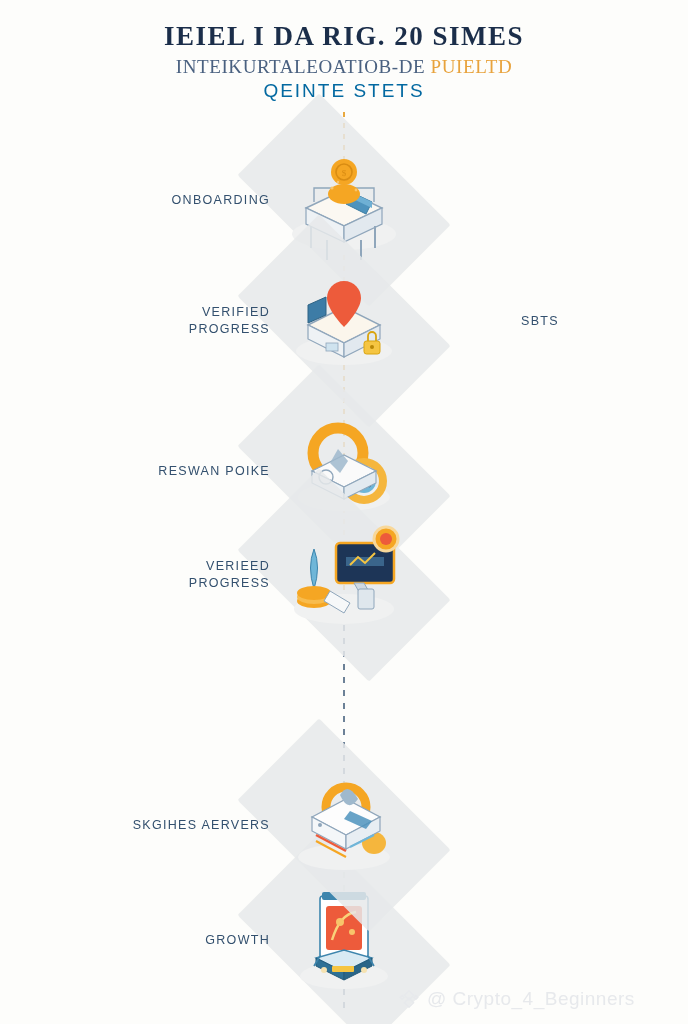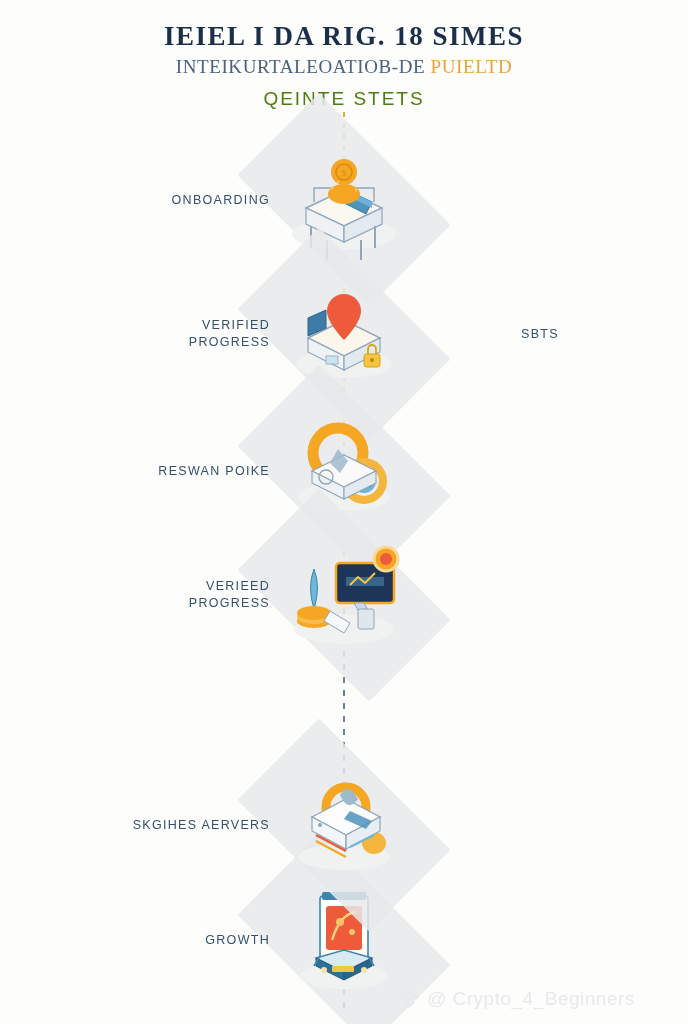--- a/index.html
+++ b/index.html
@@ -29,22 +29,22 @@
     letter-spacing:.6px;
     color:#4a6180;
     margin-top:6px;
     filter:blur(.3px);
   }
   .subtitle .accent{color:#e8a33d;}
   .subtitle2{
     font-family:"Liberation Sans", sans-serif;
     font-size:19px;
     letter-spacing:2px;
-    color:#4d7c0f;
-    margin-top:10px;
+    color:#0369a1;
+    margin-top:2px;
     filter:blur(.3px);
   }
 
   
   .spine{position:absolute;left:344px;top:112px;width:2px;height:900px;transform:translateX(-1px);}
   .spine-seg{position:absolute;left:0;width:2px;}
   .spine-gold{
     top:0;height:500px;
     background-image:linear-gradient(to bottom,#e9a93f 0 5px, transparent 5px 11px);
     background-size:2px 11px;
@@ -87,21 +87,21 @@
   }
   .wm-logo{width:22px;height:22px;flex:0 0 22px;}
   .wm-text{white-space:nowrap;}
 </style>
 </head>
 <body>
 
 <div class="page">
 
   <div class="header">
-    <div class="title">IEIEL I DA RIG. 18 SIMES</div>
+    <div class="title">IEIEL I DA RIG. 20 SIMES</div>
     <div class="subtitle">
       <span>INTEIKURTALEOATIOB-DE</span>
       <span class="accent">PUIELTD</span>
     </div>
     <div class="subtitle2">QEINTE STETS</div>
   </div>
 
   <div class="spine">
     <div class="spine-seg spine-gold"></div>
     <div class="spine-seg spine-blue"></div>
@@ -127,21 +127,21 @@
         <circle cx="90" cy="42" r="8" fill="none" stroke="#d98c13" stroke-width="1.6"></circle>
         <text x="90" y="46" font-size="9" fill="#d98c13" text-anchor="middle" font-family="Liberation Serif, serif">$</text>
         <circle cx="78" cy="58" r="1.6" fill="#f8c46a"></circle>
         <circle cx="102" cy="60" r="1.4" fill="#f8c46a"></circle>
         <circle cx="84" cy="52" r="1.2" fill="#f8c46a"></circle>
       </svg>
     </div>
     <div class="label left">ONBOARDING</div>
   </div>
 
-  <div class="row" style="top:259px">
+  <div class="row" style="top:246px">
     <div class="diamond"></div>
     <div class="scene">
       <svg viewBox="0 0 180 140">
         <ellipse cx="90" cy="100" rx="48" ry="14" fill="#f0f1f1"></ellipse>
         <path d="M54 74 L90 56 L126 74 L90 92 Z" fill="#fbf6ec" stroke="#8fa6bb" stroke-width="1.4"></path>
         <path d="M54 74 L54 88 L90 106 L90 92 Z" fill="#eef2f5" stroke="#8fa6bb" stroke-width="1.2"></path>
         <path d="M126 74 L126 88 L90 106 L90 92 Z" fill="#e2e9ef" stroke="#8fa6bb" stroke-width="1.2"></path>
         <path d="M54 72 L54 54 L72 46 L72 64 Z" fill="#3d7ca6" stroke="#2f6384" stroke-width="1"></path>
         <path d="M90 30 C80 30 73 38 73 47 C73 59 90 76 90 76 C90 76 107 59 107 47 C107 38 100 30 90 30 Z" fill="#ed5b3b"></path>
         <rect x="110" y="90" width="16" height="13" rx="2.5" fill="#f5c542" stroke="#d9a40f" stroke-width="1"></rect>
@@ -168,21 +168,21 @@
         <path d="M58 70 L58 82 L90 98 L90 86 Z" fill="#eef2f5" stroke="#8fa6bb" stroke-width="1.1"></path>
         <path d="M122 70 L122 82 L90 98 L90 86 Z" fill="#e3eaf0" stroke="#8fa6bb" stroke-width="1.1"></path>
         <path d="M84 48 L94 60 L86 72 L76 62 Z" fill="#9fb9cd" opacity=".85"></path>
         <circle cx="72" cy="76" r="7" fill="none" stroke="#8fa6bb" stroke-width="1.4"></circle>
       </svg>
     </div>
     <div class="label left">RESWAN POIKE</div>
     <div class="label right"></div>
   </div>
 
-  <div class="row" style="top:520px">
+  <div class="row" style="top:500px">
     <div class="diamond"></div>
     <div class="scene">
       <svg viewBox="0 0 180 140">
         <ellipse cx="90" cy="104" rx="50" ry="15" fill="#f0f1f1"></ellipse>
         <rect x="82" y="38" width="58" height="40" rx="4" fill="#1d3557" stroke="#f5a623" stroke-width="2.5"></rect>
         <rect x="92" y="52" width="38" height="9" fill="#3f6d94" opacity=".85"></rect>
         <path d="M96 60 l8 -8 l7 6 l10 -10" fill="none" stroke="#f5c542" stroke-width="2"></path>
         <path d="M100 78 L108 92 L118 92 L110 78 Z" fill="#cfd9e2" stroke="#8fa6bb" stroke-width="1"></path>
         <circle cx="132" cy="34" r="12" fill="#f5a623"></circle>
         <circle cx="132" cy="34" r="12" fill="none" stroke="#f8d89a" stroke-width="3"></circle>

